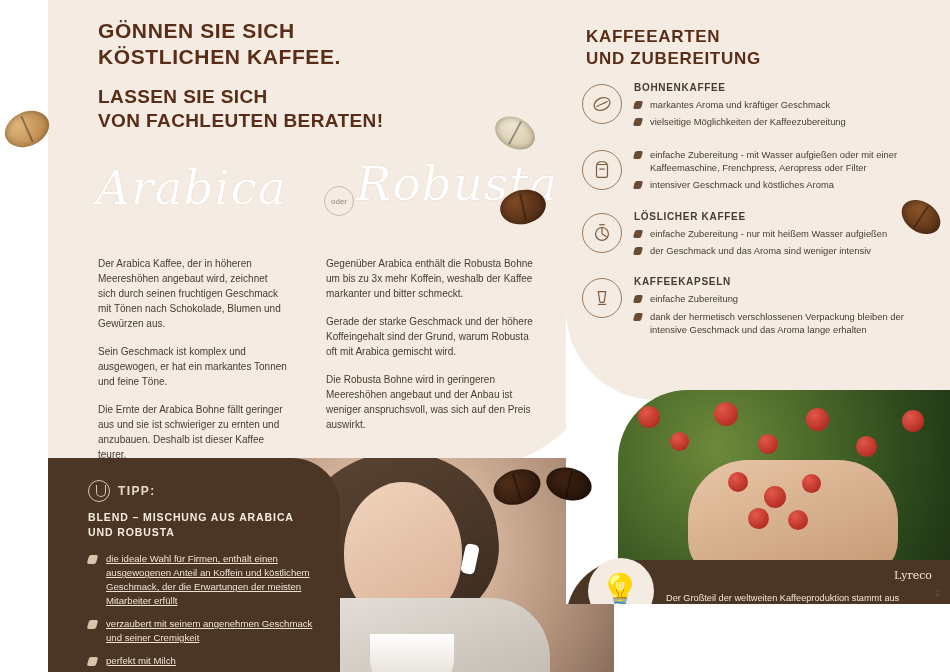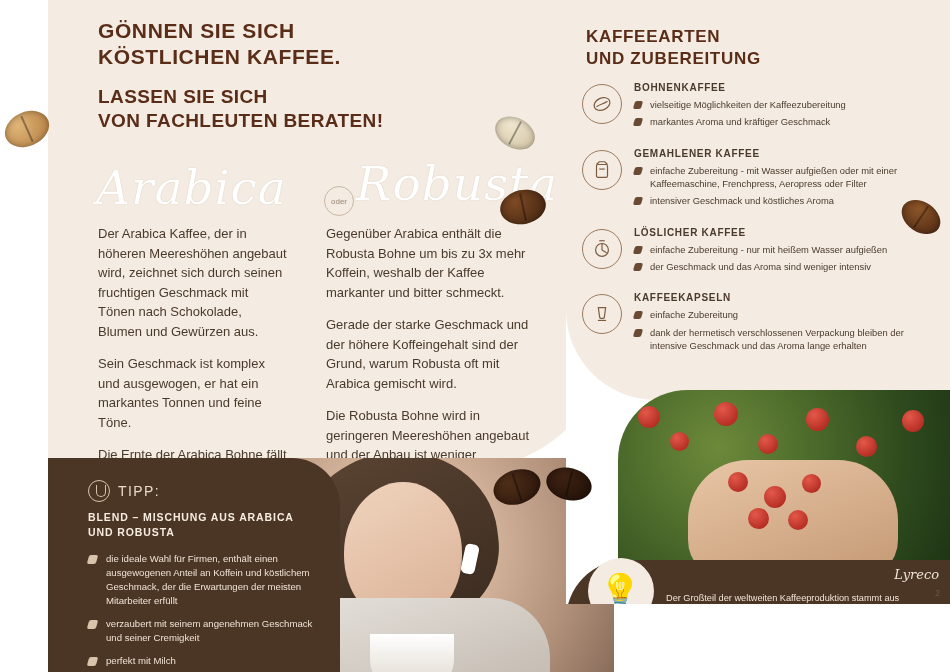--- a/index.html
+++ b/index.html
@@ -59,21 +59,21 @@
   .oder-circle {
     position:absolute; left:236px; top:26px;
     width:30px; height:30px; border-radius:50%;
     border:1px solid #c9b7a4; color:#9a8370;
     font-size:8px; display:flex; align-items:center; justify-content:center;
     background:#f4ece2;
     text-align:center;
   }
 
   .col {
-    position:absolute; top:224px; font-size:13px; line-height:1.5; color:#4a3a2c;
+    position:absolute; top:256px; font-size:10px; line-height:1.5; color:#4a3a2c;
   }
   .col p { margin:0 0 13px 0; }
   .col-left { left:50px; width:190px; }
   .col-right { left:278px; width:215px; }
 
   
   .bottom-band { position:absolute; left:0; top:458px; width:566px; height:214px; overflow:hidden; }
   .photo-left {
     position:absolute; left:0; top:0; width:566px; height:214px;
     background:
@@ -110,25 +110,25 @@
   }
   .tip-head { display:flex; align-items:center; gap:8px; margin-bottom:8px; }
   .tip-icon {
     width:22px; height:22px; border-radius:50%;
     border:1px solid #d9c3ac; position:relative;
   }
   .tip-icon:before {
     content:""; position:absolute; left:7px; top:4px; width:8px; height:11px;
     border:1px solid #d9c3ac; border-top:none; border-radius:0 0 5px 5px;
   }
-  .tip-label { font-size:14px; letter-spacing:1.4px; font-weight:normal; color:#e9dac9; }
+  .tip-label { font-size:12px; letter-spacing:1.4px; font-weight:bold; color:#e9dac9; }
   .tip-title { font-size:10.5px; font-weight:bold; letter-spacing:.9px; line-height:1.45; color:#f6ecdf; margin-bottom:12px; text-transform:uppercase;}
   .tip-list { list-style:none; margin:0; padding:0; }
   .tip-list li {
-    position:relative; padding-left:18px; font-size:9.6px; line-height:1.45; margin-bottom:9px; color:#efe2d4;
+    position:relative; padding-left:18px; font-size:9.6px; line-height:1.45; margin-bottom:9px; color:#efe2d4;text-decoration:underline;
   }
   .tip-list li:before {
     content:""; position:absolute; left:0; top:3px; width:9px; height:9px;
     background:#d8c3ab; border-radius:2px; transform: skewX(-16deg);
   }
 
   
   .right-page {
     position:absolute; left:566px; top:0; width:384px; height:604px; background:#ffffff; overflow:hidden;
   }
@@ -180,22 +180,22 @@
   .bulb {
     position:absolute; left:22px; top:558px; width:66px; height:66px; border-radius:50%;
     background:#f4ece2; display:flex; align-items:center; justify-content:center;
   }
   .bulb-glyph { font-size:34px; line-height:1; color:#f6c445; }
   .fact {
     position:absolute; left:100px; top:592px; width:250px;
     color:#f0e4d6; font-size:9.2px; line-height:1.5;
   }
   .lyreco {
-    position:absolute; right:11px; bottom:22px; color:#f0e4d6;
-    font-family:"DejaVu Serif", serif; font-style:italic; font-size:13px;
+    position:absolute; right:18px; bottom:22px; color:#f0e4d6;
+    font-family:"DejaVu Serif", serif; font-size:11px;
   }
   .pagenum {
     position:absolute; right:10px; bottom:6px; color:#6b5745; font-size:9px;
   }
 
   
   .bean {
     position:absolute; border-radius:50%;
     box-shadow: inset 0 0 6px rgba(0,0,0,.35);
   }
@@ -283,36 +283,35 @@
       <div class="cat">
         <div class="cat-ico">
           <svg width="22" height="22" viewBox="0 0 24 24" fill="none" stroke="#7d5c40" stroke-width="1.3">
             <ellipse cx="12" cy="12" rx="9" ry="6.5" transform="rotate(-25 12 12)"></ellipse>
             <path d="M6 15 C10 12, 14 12, 18 9"></path>
           </svg>
         </div>
         <div class="cat-body">
           <div class="cat-h">BOHNENKAFFEE</div>
           <ul class="cat-ul">
+            <li>markantes Aroma und kräftiger Geschmack</li>
             <li>vielseitige Möglichkeiten der Kaffeezubereitung</li>
-            <li>markantes Aroma und kräftiger Geschmack</li>
           </ul>
         </div>
       </div>
 
       <div class="cat">
         <div class="cat-ico">
           <svg width="22" height="22" viewBox="0 0 24 24" fill="none" stroke="#7d5c40" stroke-width="1.3">
             <rect x="6" y="6" width="12" height="14" rx="1.5"></rect>
             <path d="M6 6 L9 3 L15 3 L18 6"></path>
             <path d="M9 11 h6"></path>
           </svg>
         </div>
         <div class="cat-body">
-          <div class="cat-h">GEMAHLENER KAFFEE</div>
           <ul class="cat-ul">
             <li>einfache Zubereitung - mit Wasser aufgießen oder mit einer Kaffeemaschine, Frenchpress, Aeropress oder Filter</li>
             <li>intensiver Geschmack und köstliches Aroma</li>
           </ul>
         </div>
       </div>
 
       <div class="cat">
         <div class="cat-ico">
           <svg width="22" height="22" viewBox="0 0 24 24" fill="none" stroke="#7d5c40" stroke-width="1.3">

